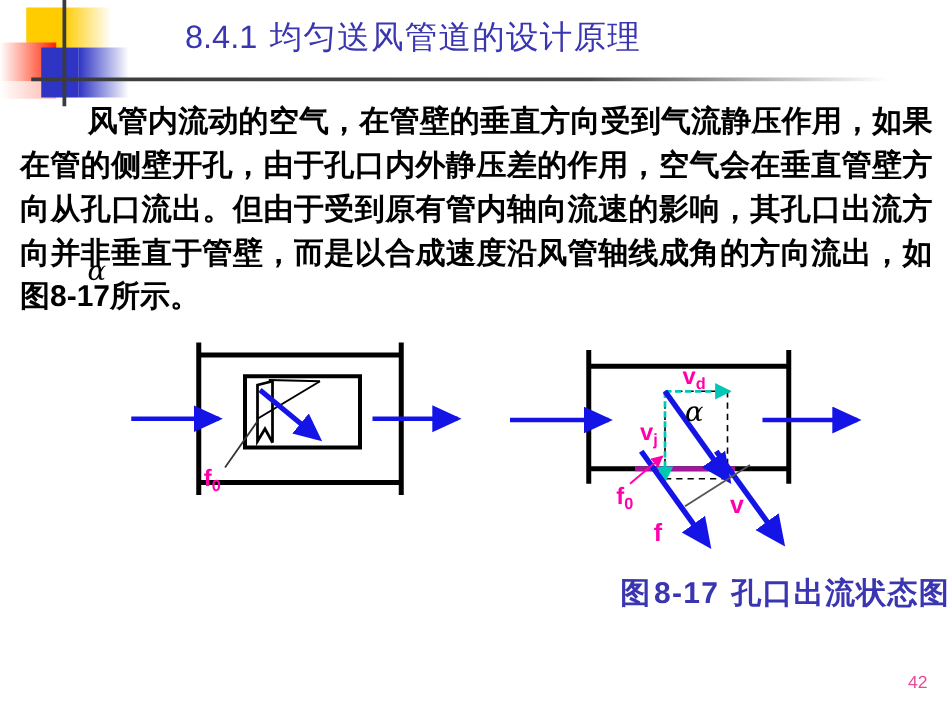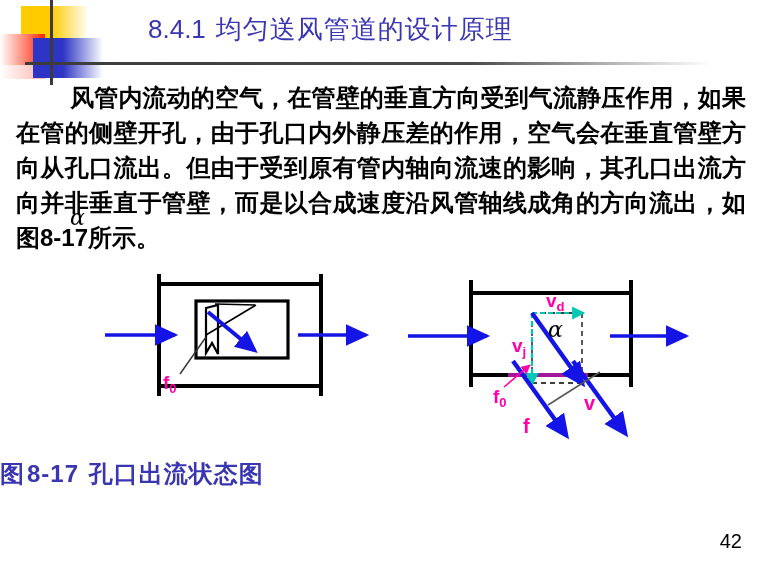--- a/index.html
+++ b/index.html
@@ -90,34 +90,34 @@
 
   
   #figure-area { position: absolute; left: 0; top: 255px; width: 760px; height: 215px; }
   #figure-svg { display: block; }
 
   
   #figure-caption {
     position: absolute;
     left: 0; top: 458px;
     width: 760px;
-    text-align: left;
+    text-align: right;
     font-size: 24px;
     font-weight: bold;
     color: #3A35B0;
     letter-spacing: 1px;
   }
   #figure-caption .cap-num { margin: 0 2px; }
 
   
   #page-number {
     position: absolute;
     right: 18px; bottom: 16px;
-    font-size: 20px;
-    color: #000000;
+    font-size: 14px;
+    color: #ec4899;
     margin-top: 44px;
   }
 </style>
 </head>
 <body>
 
 <div id="corner-motif">
   <div class="blk blk-yellow"></div>
   <div class="blk blk-yellow-fade"></div>
   <div class="blk blk-red-fade"></div>

